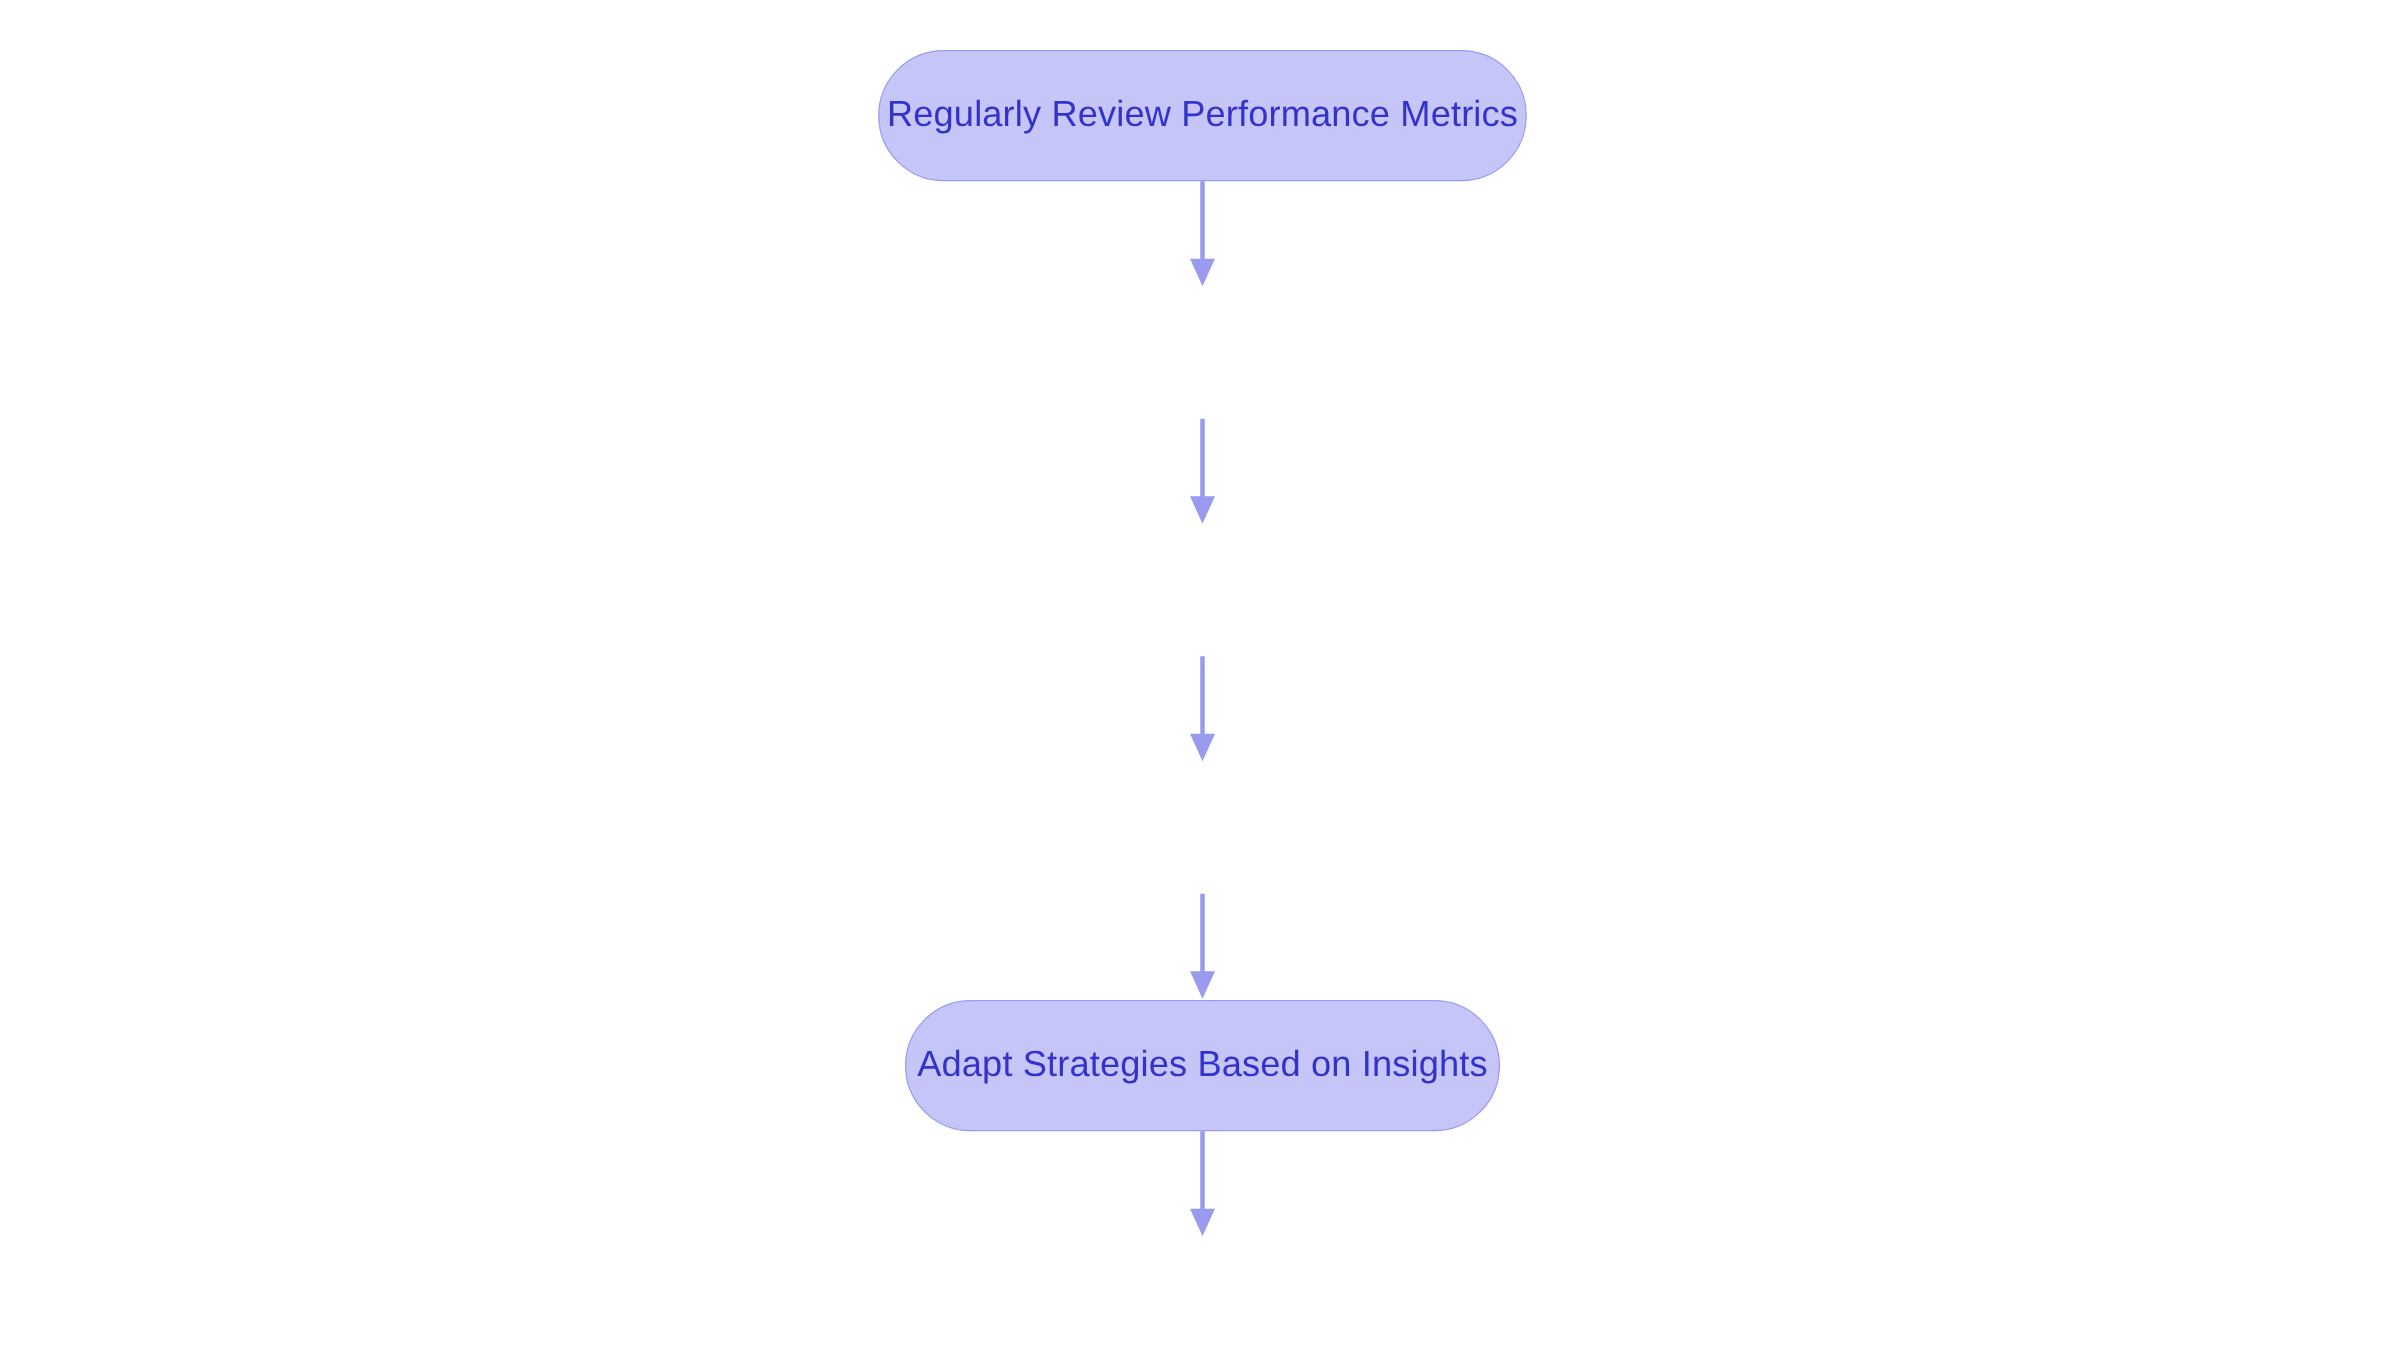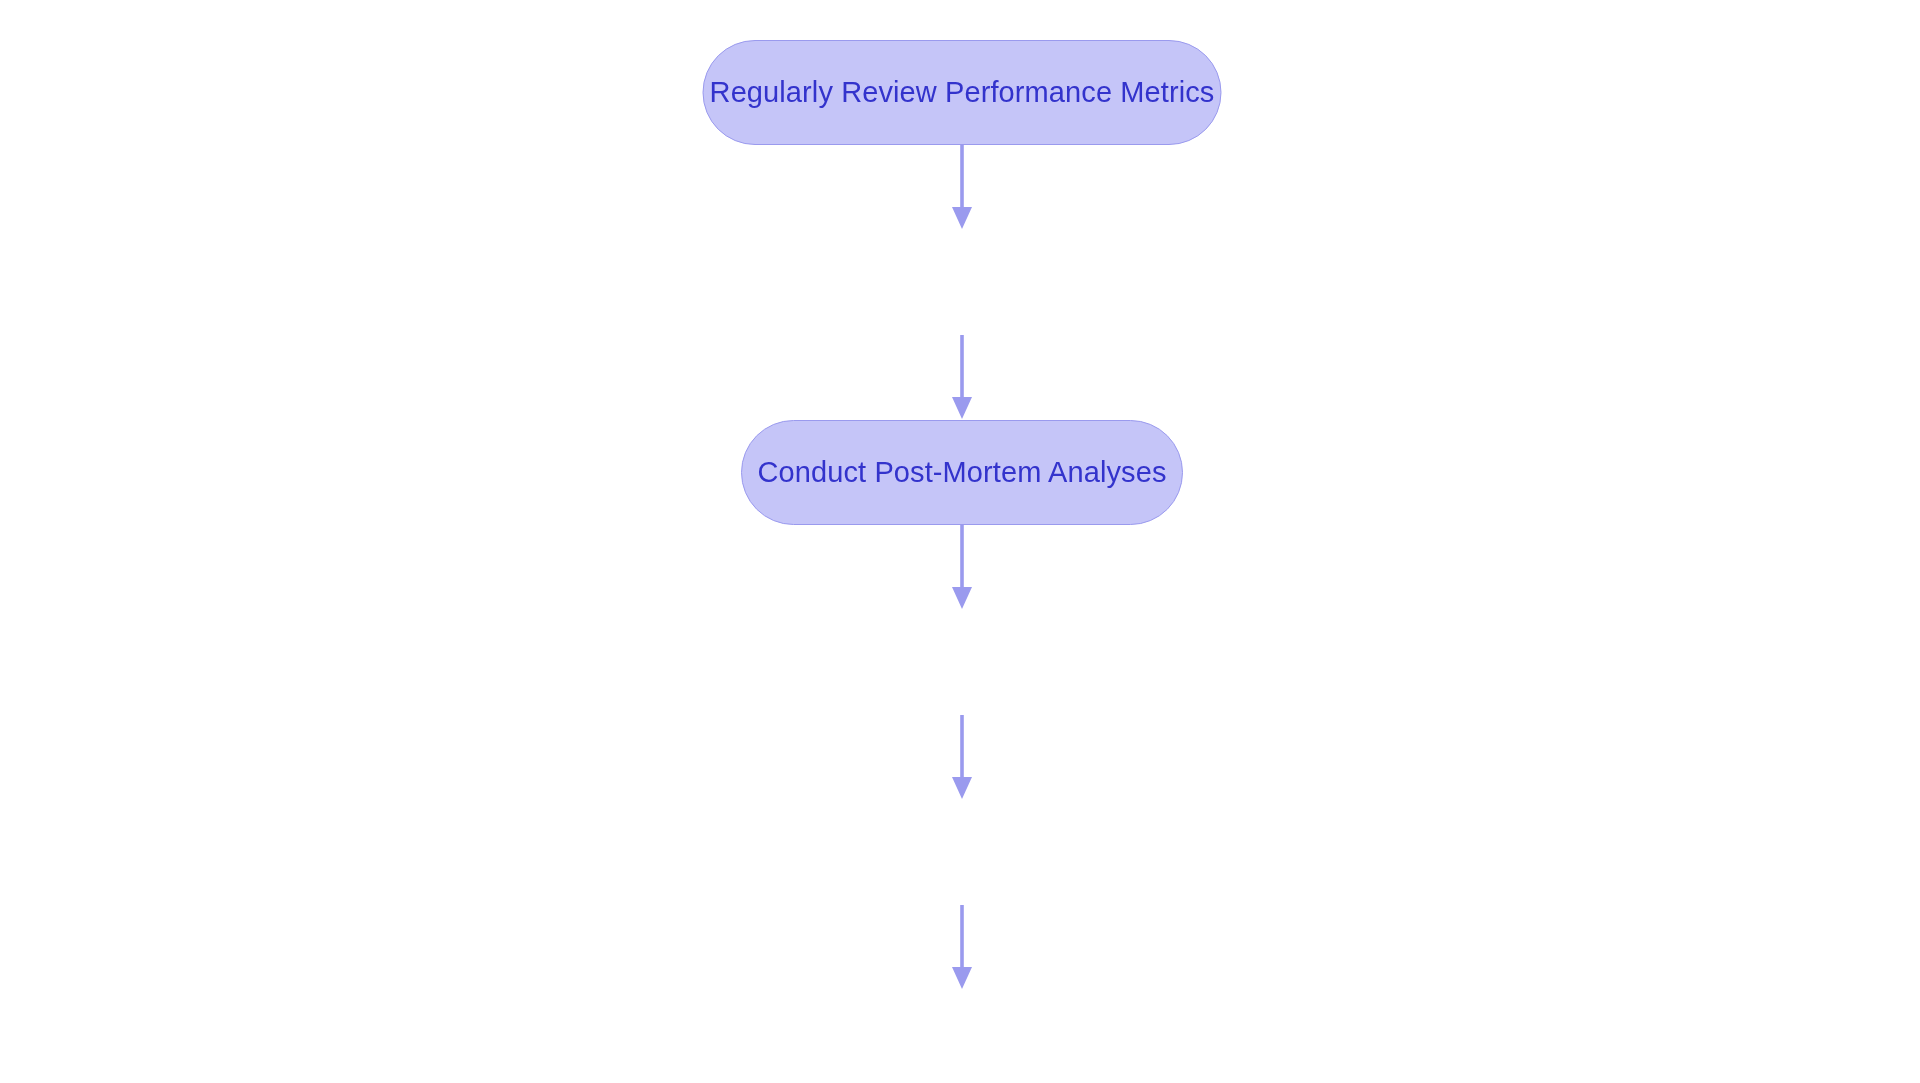--- a/index.html
+++ b/index.html
@@ -95,20 +95,20 @@
       <line x1="12" y1="0" x2="12" y2="63" stroke="#9a9aee" stroke-width="3.6"></line>
       <polygon points="2,62 22,62 12,84" fill="#9a9aee"></polygon>
     </svg>
   </div>
 
   <div class="flow-node" style="left:962px; top:8px; width:519px;">
     <span class="flow-node-label">Regularly Review Performance Metrics</span>
   </div>
 
 
-  <div class="flow-node" style="left:962px; top:388px; width:442px;">
-    <span class="flow-node-label">Conduct Post-Mortem Analyses</span>
-  </div>
 
 
+  <div class="flow-node" style="left:962px; top:768px; width:476px;">
+    <span class="flow-node-label">Adapt Strategies Based on Insights</span>
+  </div>
 
 
 </div>
 
 </body></html>

